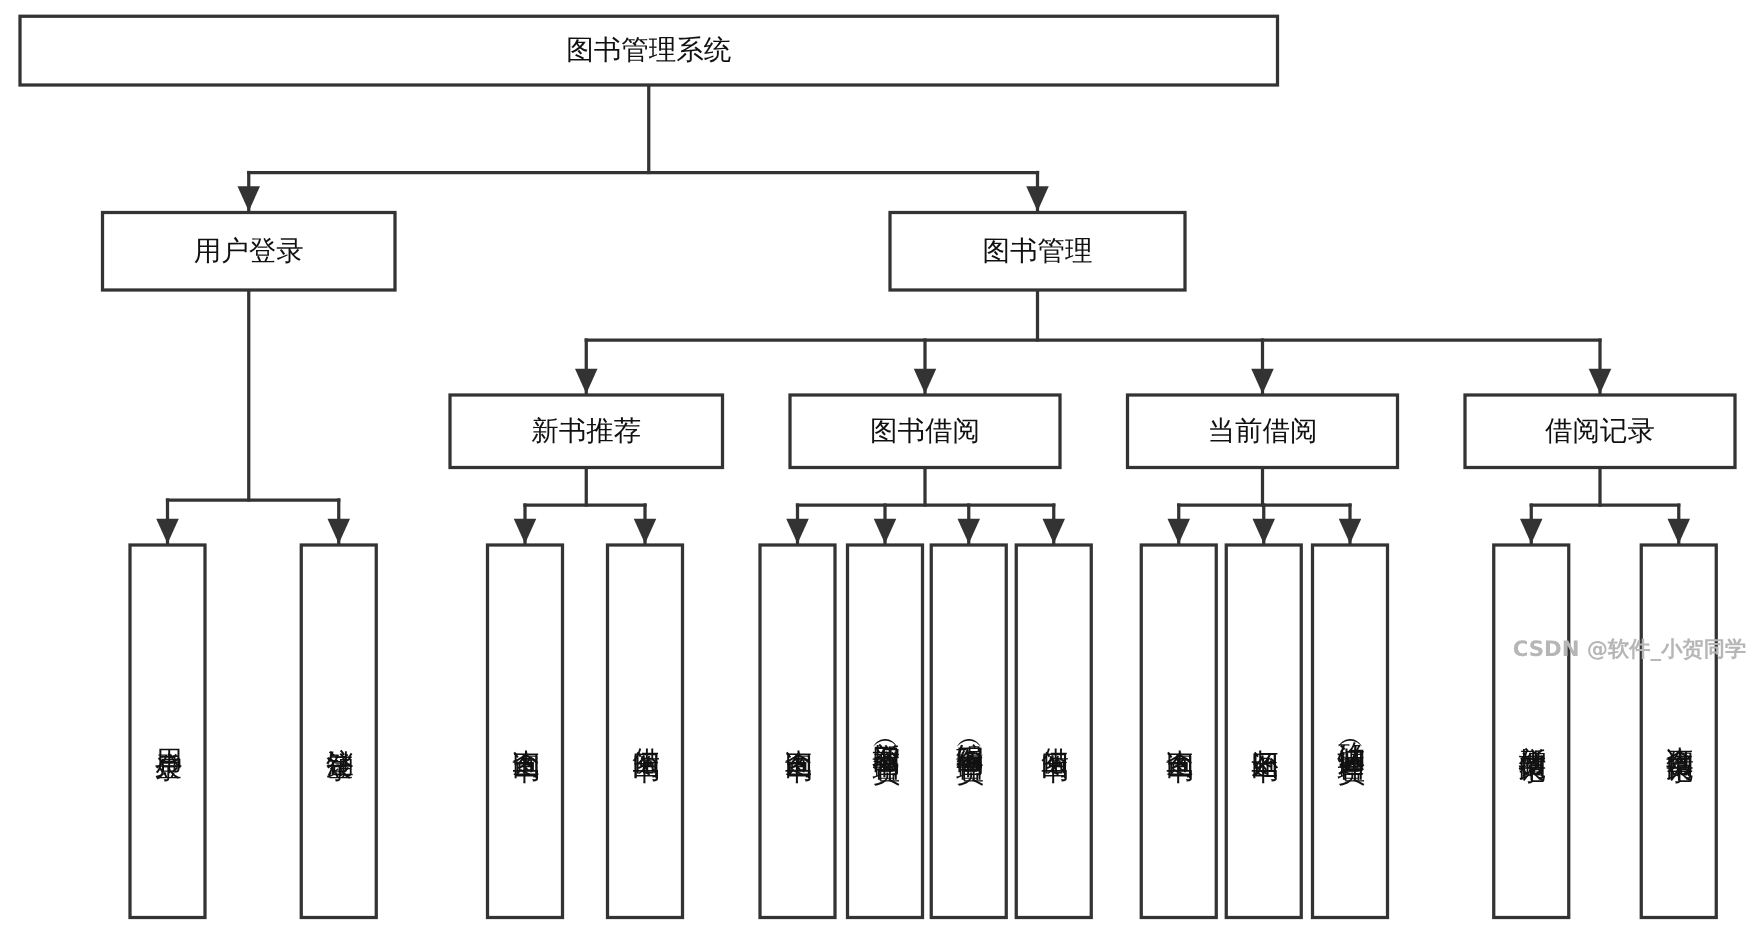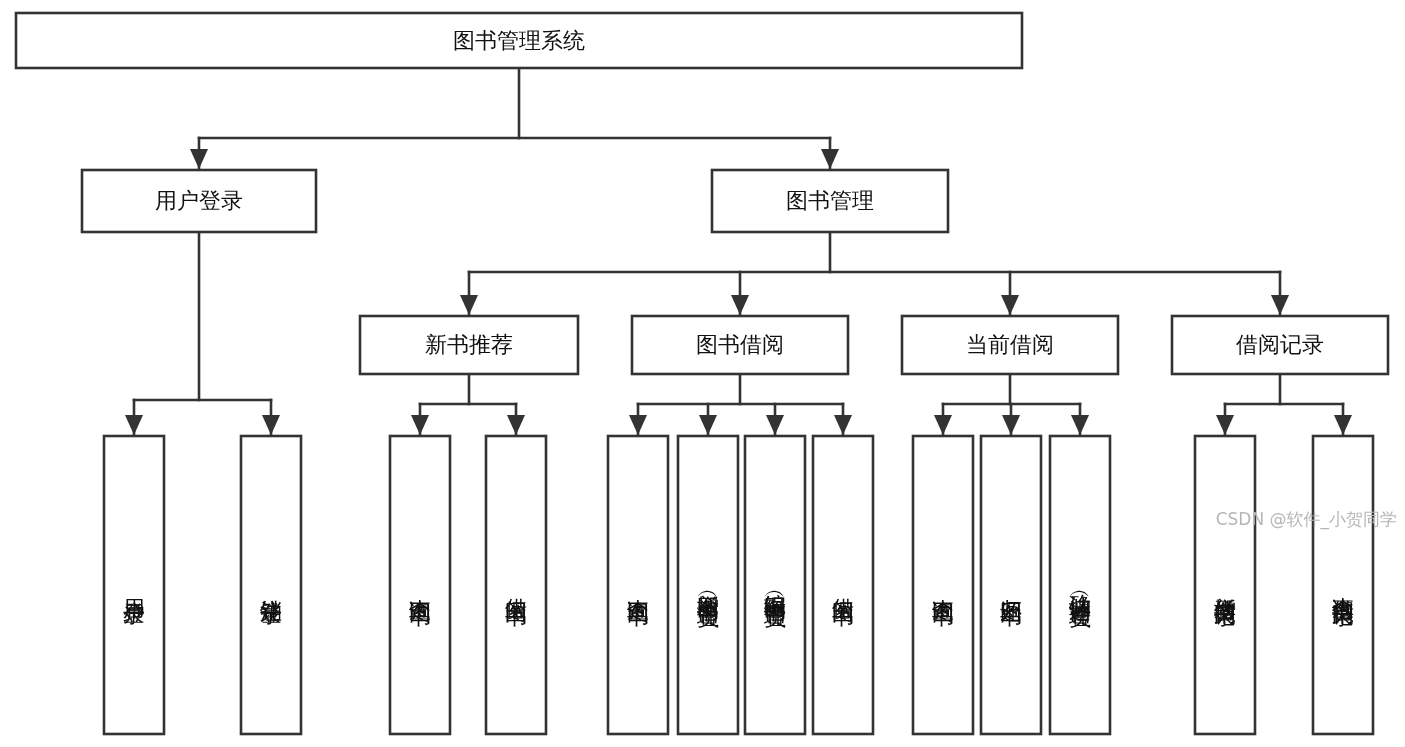--- a/index.html
+++ b/index.html
@@ -66,20 +66,21 @@
     pointer-events: none;
   }
   #watermark {
     position: absolute;
     right: 8px;
     bottom: 5px;
     font-family: "DejaVu Sans", "Liberation Sans", sans-serif;
     font-size: 17px;
     color: #b6b6b6;
     white-space: nowrap;
+    font-weight: bold;
   }
 </style>
 </head>
 <body>
 
 <div id="diagram-root">
 
   <svg id="tree-svg" viewBox="0 0 1405 747" xmlns="http://www.w3.org/2000/svg">
     <g id="connectors-layer">
         <line x1="519" y1="68" x2="519" y2="138" class="connector"></line>

